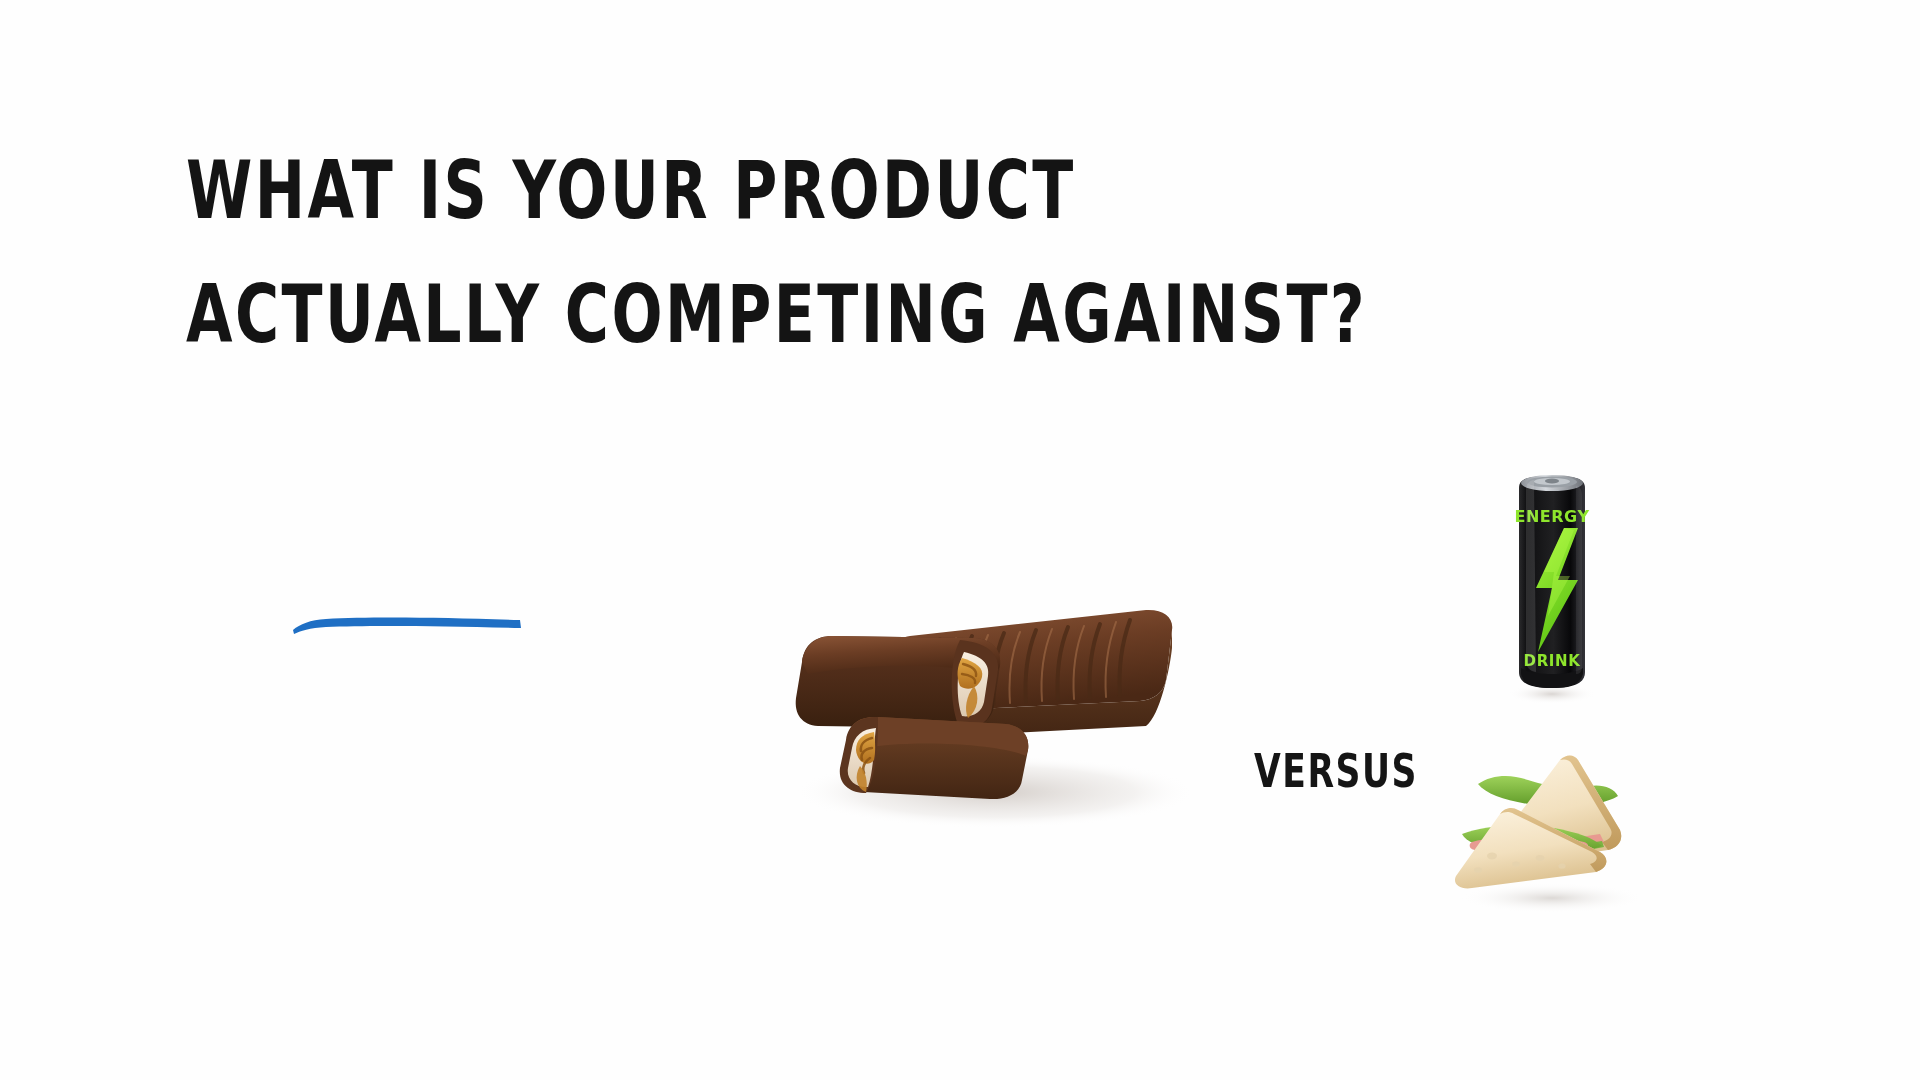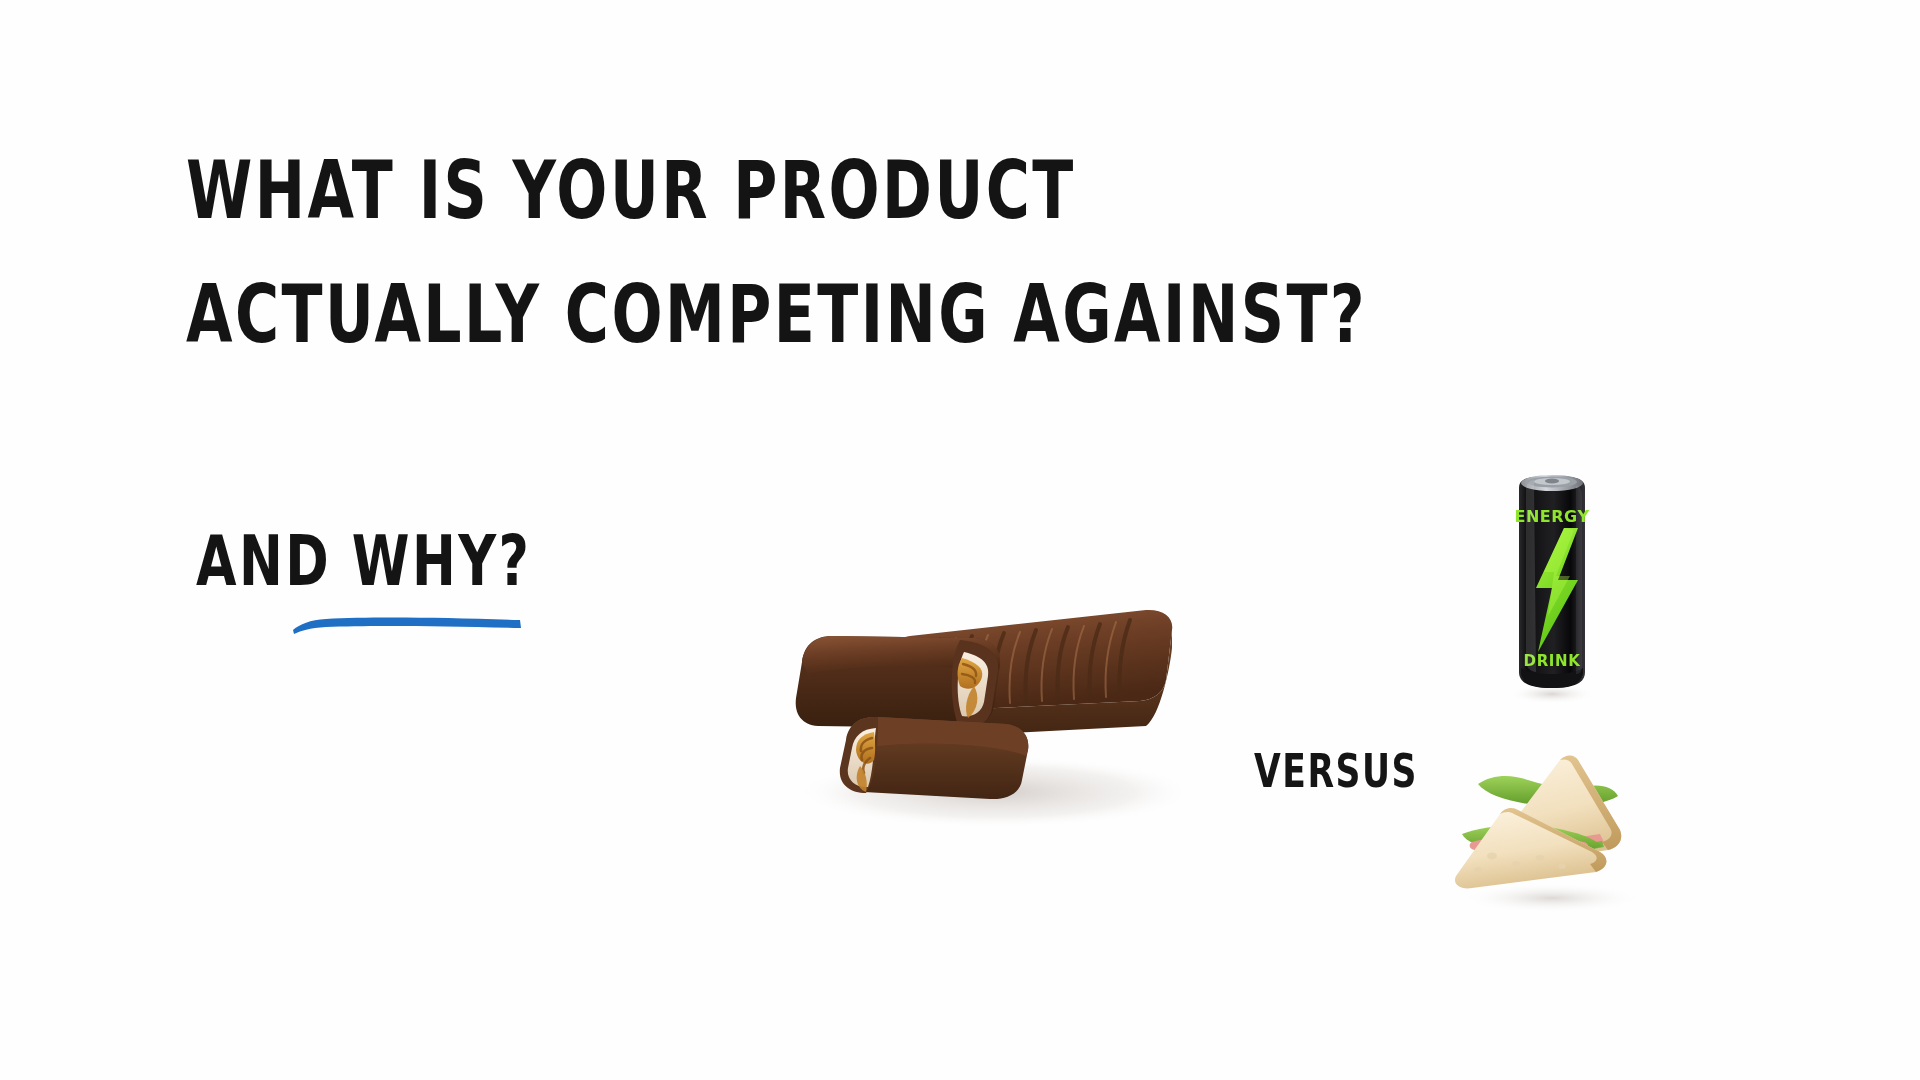--- a/index.html
+++ b/index.html
@@ -110,23 +110,20 @@
 </head>
 <body>
 
 <div id="slide">
 
   <div class="headline">
     <div class="headline-line l1">WHAT IS YOUR PRODUCT</div>
     <div class="headline-line l2">ACTUALLY COMPETING AGAINST?</div>
   </div>
 
-  <div class="subhead-wrap">
-    <div class="subhead">AND WHY?</div>
-  </div>
 
   <div class="underline">
     <svg viewBox="0 0 230 19" preserveAspectRatio="none">
       <path d="M1 14 C 8 8, 18 4, 34 3 C 80 0.5, 150 1.5, 228 4 L 229 12 C 150 10, 78 9, 34 11 C 18 12, 8 15, 2 18 Z" fill="#1f6fc4"></path>
     </svg>
   </div>
 
   <div class="versus">VERSUS</div>
 
   <div class="photo" id="chocolate-bar-photo">

